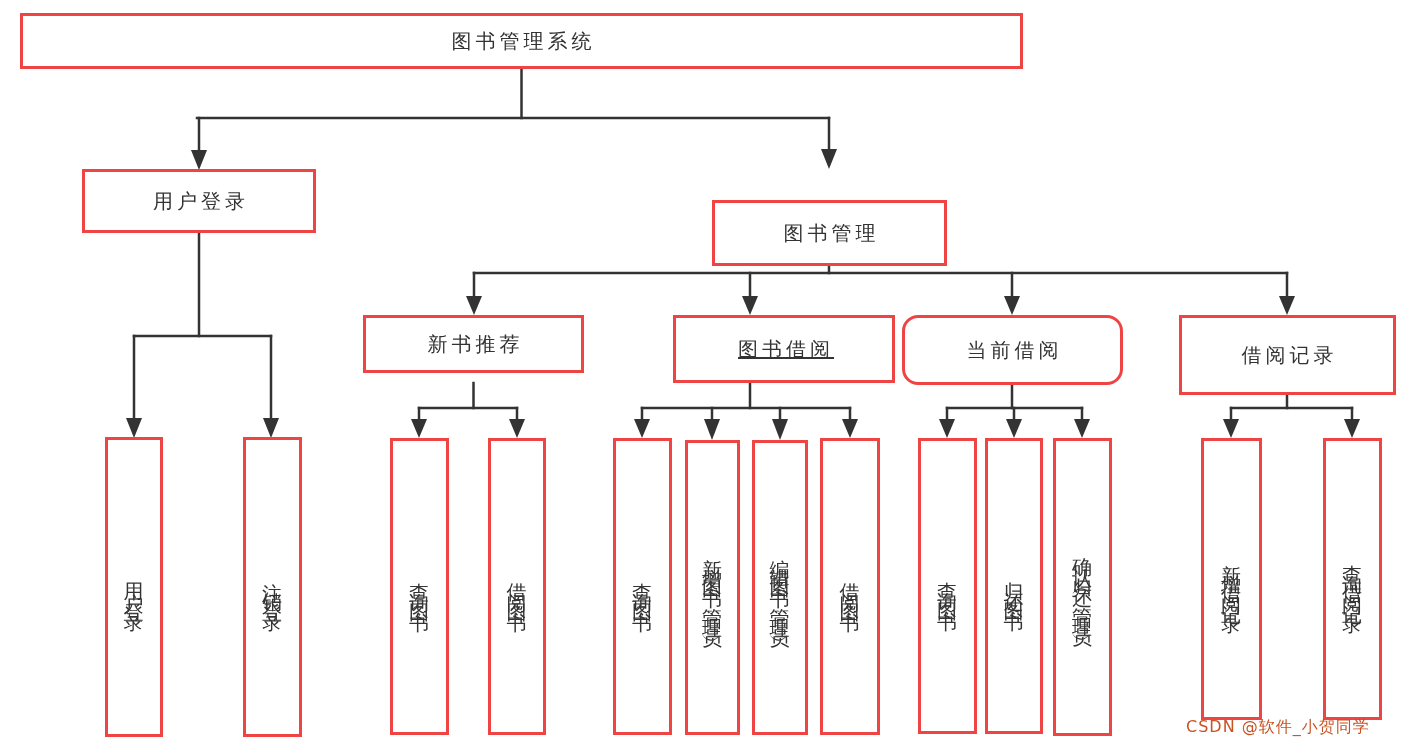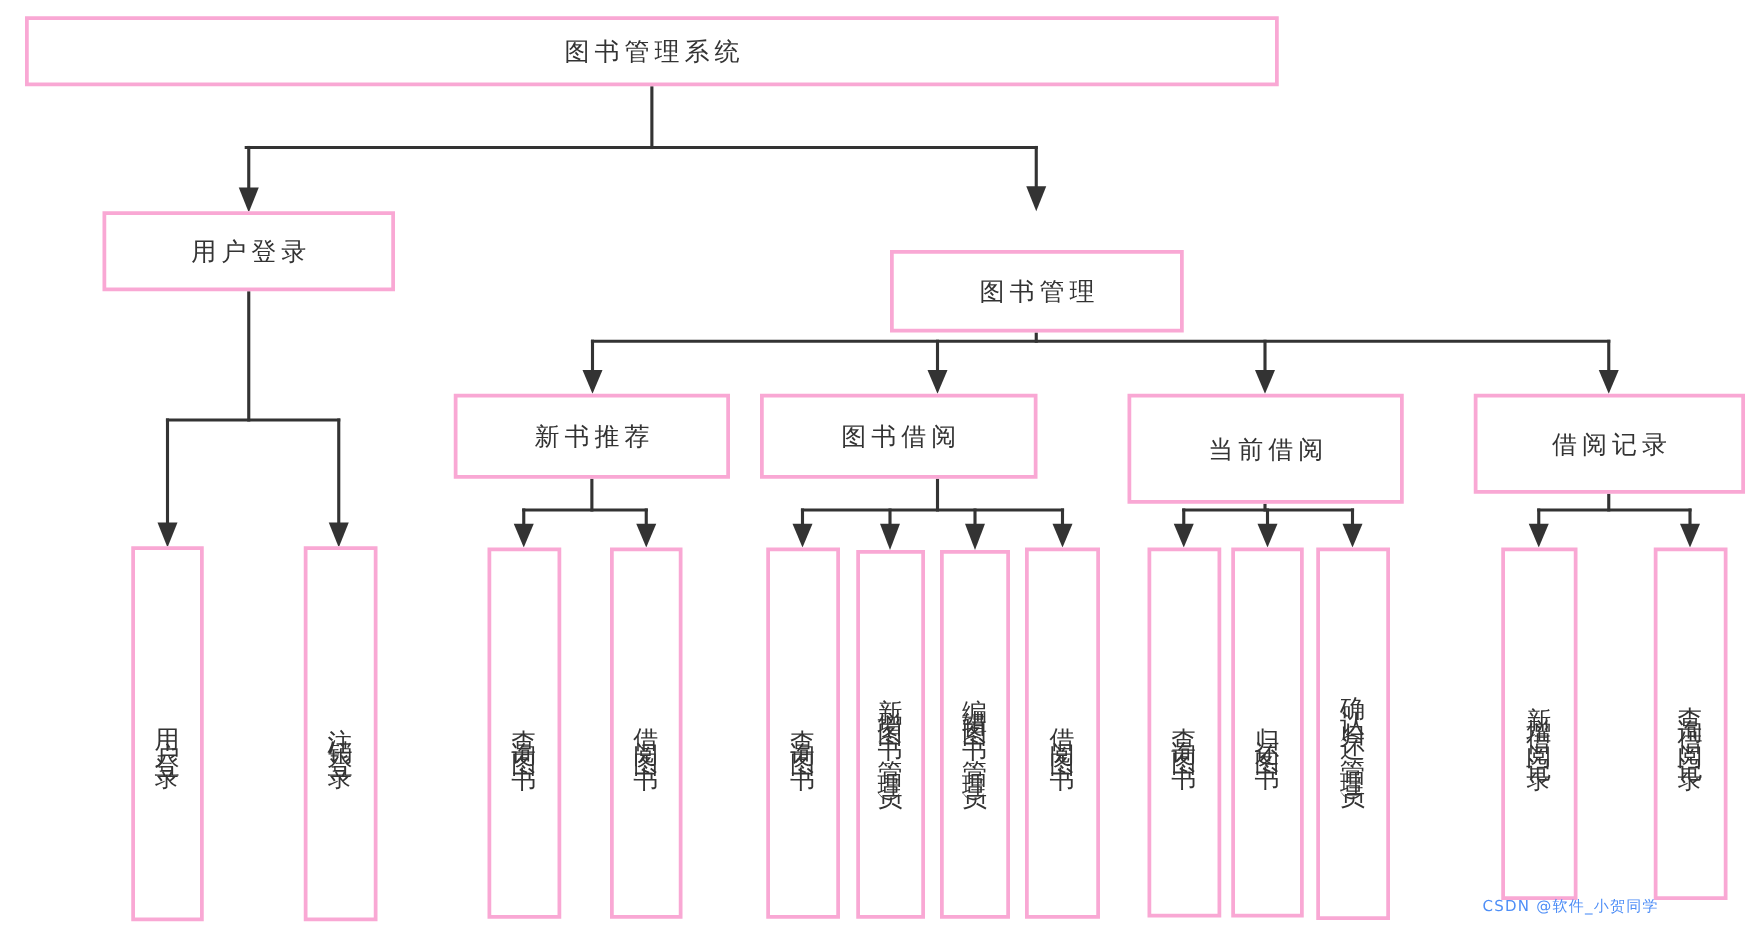--- a/index.html
+++ b/index.html
@@ -2,29 +2,29 @@
 <html><head>
 <meta charset="utf-8">
 <style>
   html,body{margin:0;padding:0;background:#ffffff;}
   .canvas{
     position:relative;width:1405px;height:747px;background:#ffffff;overflow:hidden;
     font-family:"DejaVu Sans","Liberation Sans",sans-serif;
   }
   .connectors{position:absolute;left:0;top:0;width:1405px;height:747px;pointer-events:none;}
   .box{
-    position:absolute;background:#ffffff;border:3px solid #f9a8d4;box-sizing:border-box;
+    position:absolute;background:#ffffff;border:3px solid #ef4444;box-sizing:border-box;
     display:flex;align-items:center;justify-content:center;
     color:#333333;font-size:20px;line-height:1;
   }
   .box.h{letter-spacing:4px;text-indent:4px;white-space:nowrap;}
   .box.v{writing-mode:vertical-rl;text-orientation:mixed;letter-spacing:10px;}
   .watermark{
     position:absolute;left:1186px;top:717px;width:212px;
-    font-size:12px;color:#3b82f6;opacity:0.9;letter-spacing:1px;white-space:nowrap;
+    font-size:16px;color:#c2410c;opacity:0.9;letter-spacing:1px;white-space:nowrap;
   }
 </style>
 </head>
 <body>
 
 <div class="canvas">
 
   <svg class="connectors" viewBox="0 0 1405 747" xmlns="http://www.w3.org/2000/svg">
     <g stroke="#333333" stroke-width="2.5" stroke-linecap="square" fill="#333333">
 
@@ -90,23 +90,23 @@
   </svg>
 
   <div class="box h" style="left:20px;top:13px;width:1003px;height:56px;">图书管理系统</div>
 
   <div class="box h" style="left:82px;top:169px;width:234px;height:64px;">用户登录</div>
   <div class="box h" style="left:712px;top:168px;width:235px;height:66px;margin-top:32px;">图书管理</div>
 
   <div class="box v" style="left:105px;top:437px;width:58px;height:300px;">用户登录</div>
   <div class="box v" style="left:243px;top:437px;width:59px;height:300px;">注销登录</div>
 
-  <div class="box h" style="left:363px;top:315px;width:221px;height:68px;">新书推荐</div>
-  <div class="box h" style="left:608px;top:315px;width:222px;height:68px;">图书借阅</div>
-  <div class="box h" style="left:902px;top:315px;width:221px;height:88px;">当前借阅</div>
+  <div class="box h" style="left:363px;top:315px;width:221px;height:58px;">新书推荐</div>
+  <div class="box h" style="left:673px;top:315px;width:222px;height:68px;text-decoration:underline;">图书借阅</div>
+  <div class="box h" style="left:902px;top:315px;width:221px;height:70px;border-radius:16px;">当前借阅</div>
   <div class="box h" style="left:1179px;top:315px;width:217px;height:80px;">借阅记录</div>
 
   <div class="box v" style="left:390px;top:438px;width:59px;height:297px;">查询图书</div>
   <div class="box v" style="left:488px;top:438px;width:58px;height:297px;">借阅图书</div>
 
   <div class="box v" style="left:613px;top:438px;width:59px;height:297px;">查询图书</div>
   <div class="box v" style="left:685px;top:440px;width:55px;height:295px;">新增图书（管理员）</div>
   <div class="box v" style="left:752px;top:440px;width:56px;height:295px;">编辑图书（管理员）</div>
   <div class="box v" style="left:820px;top:438px;width:60px;height:297px;">借阅图书</div>
 

